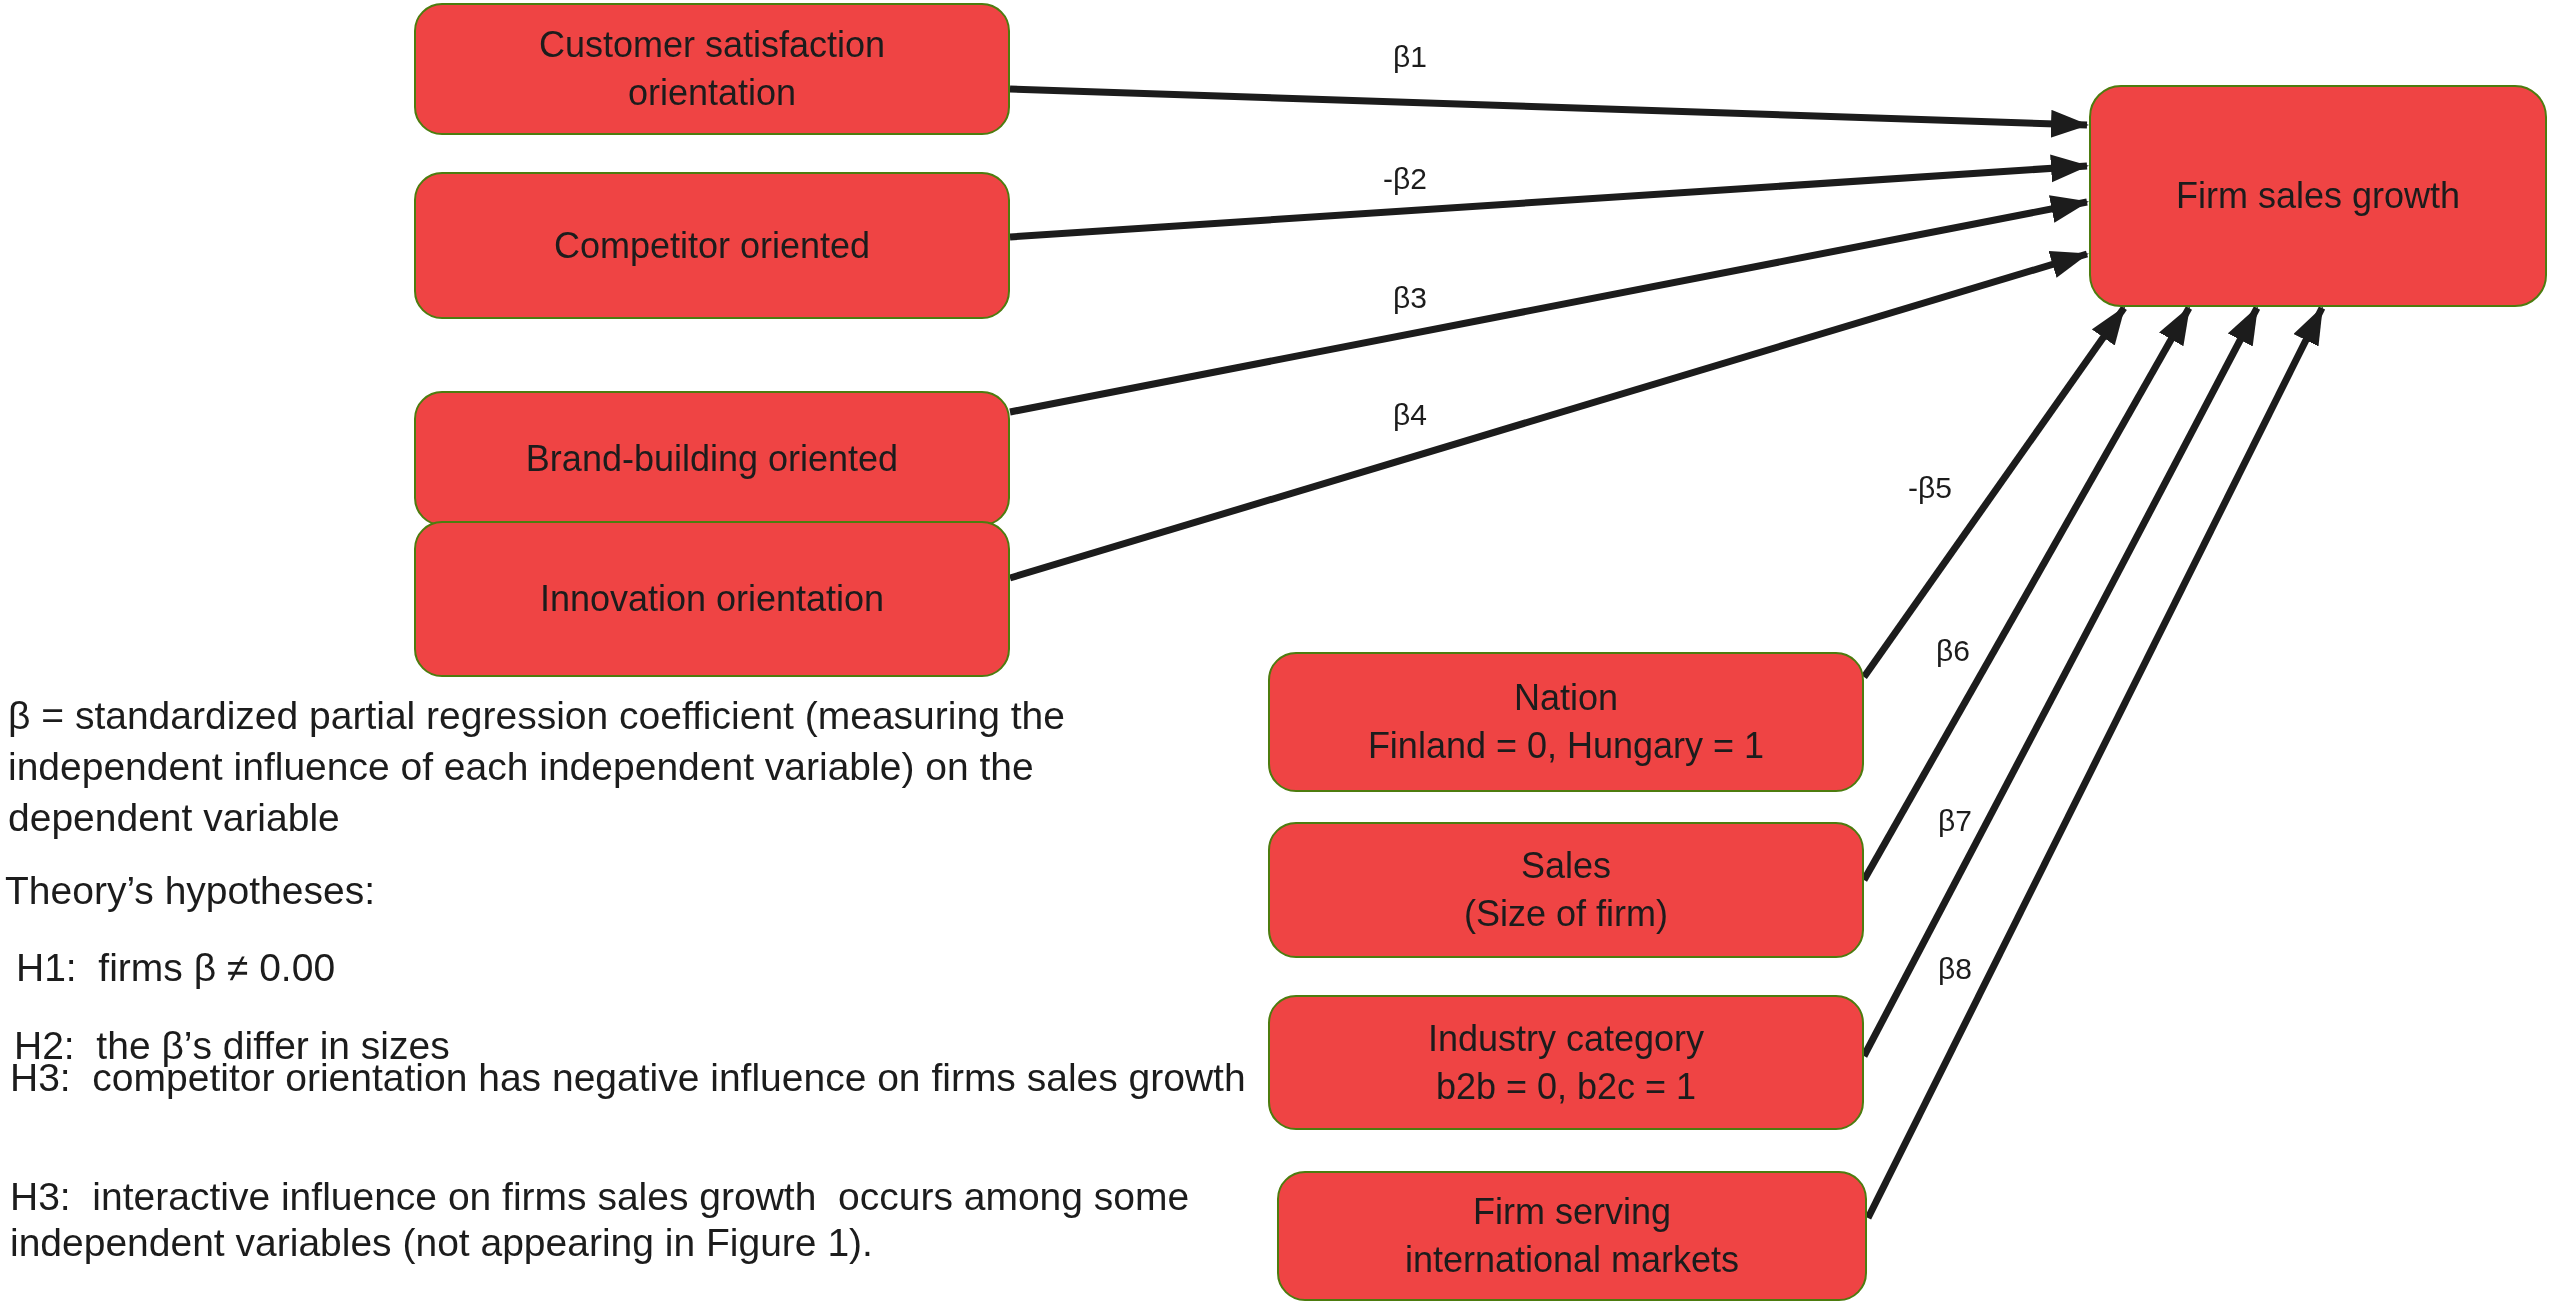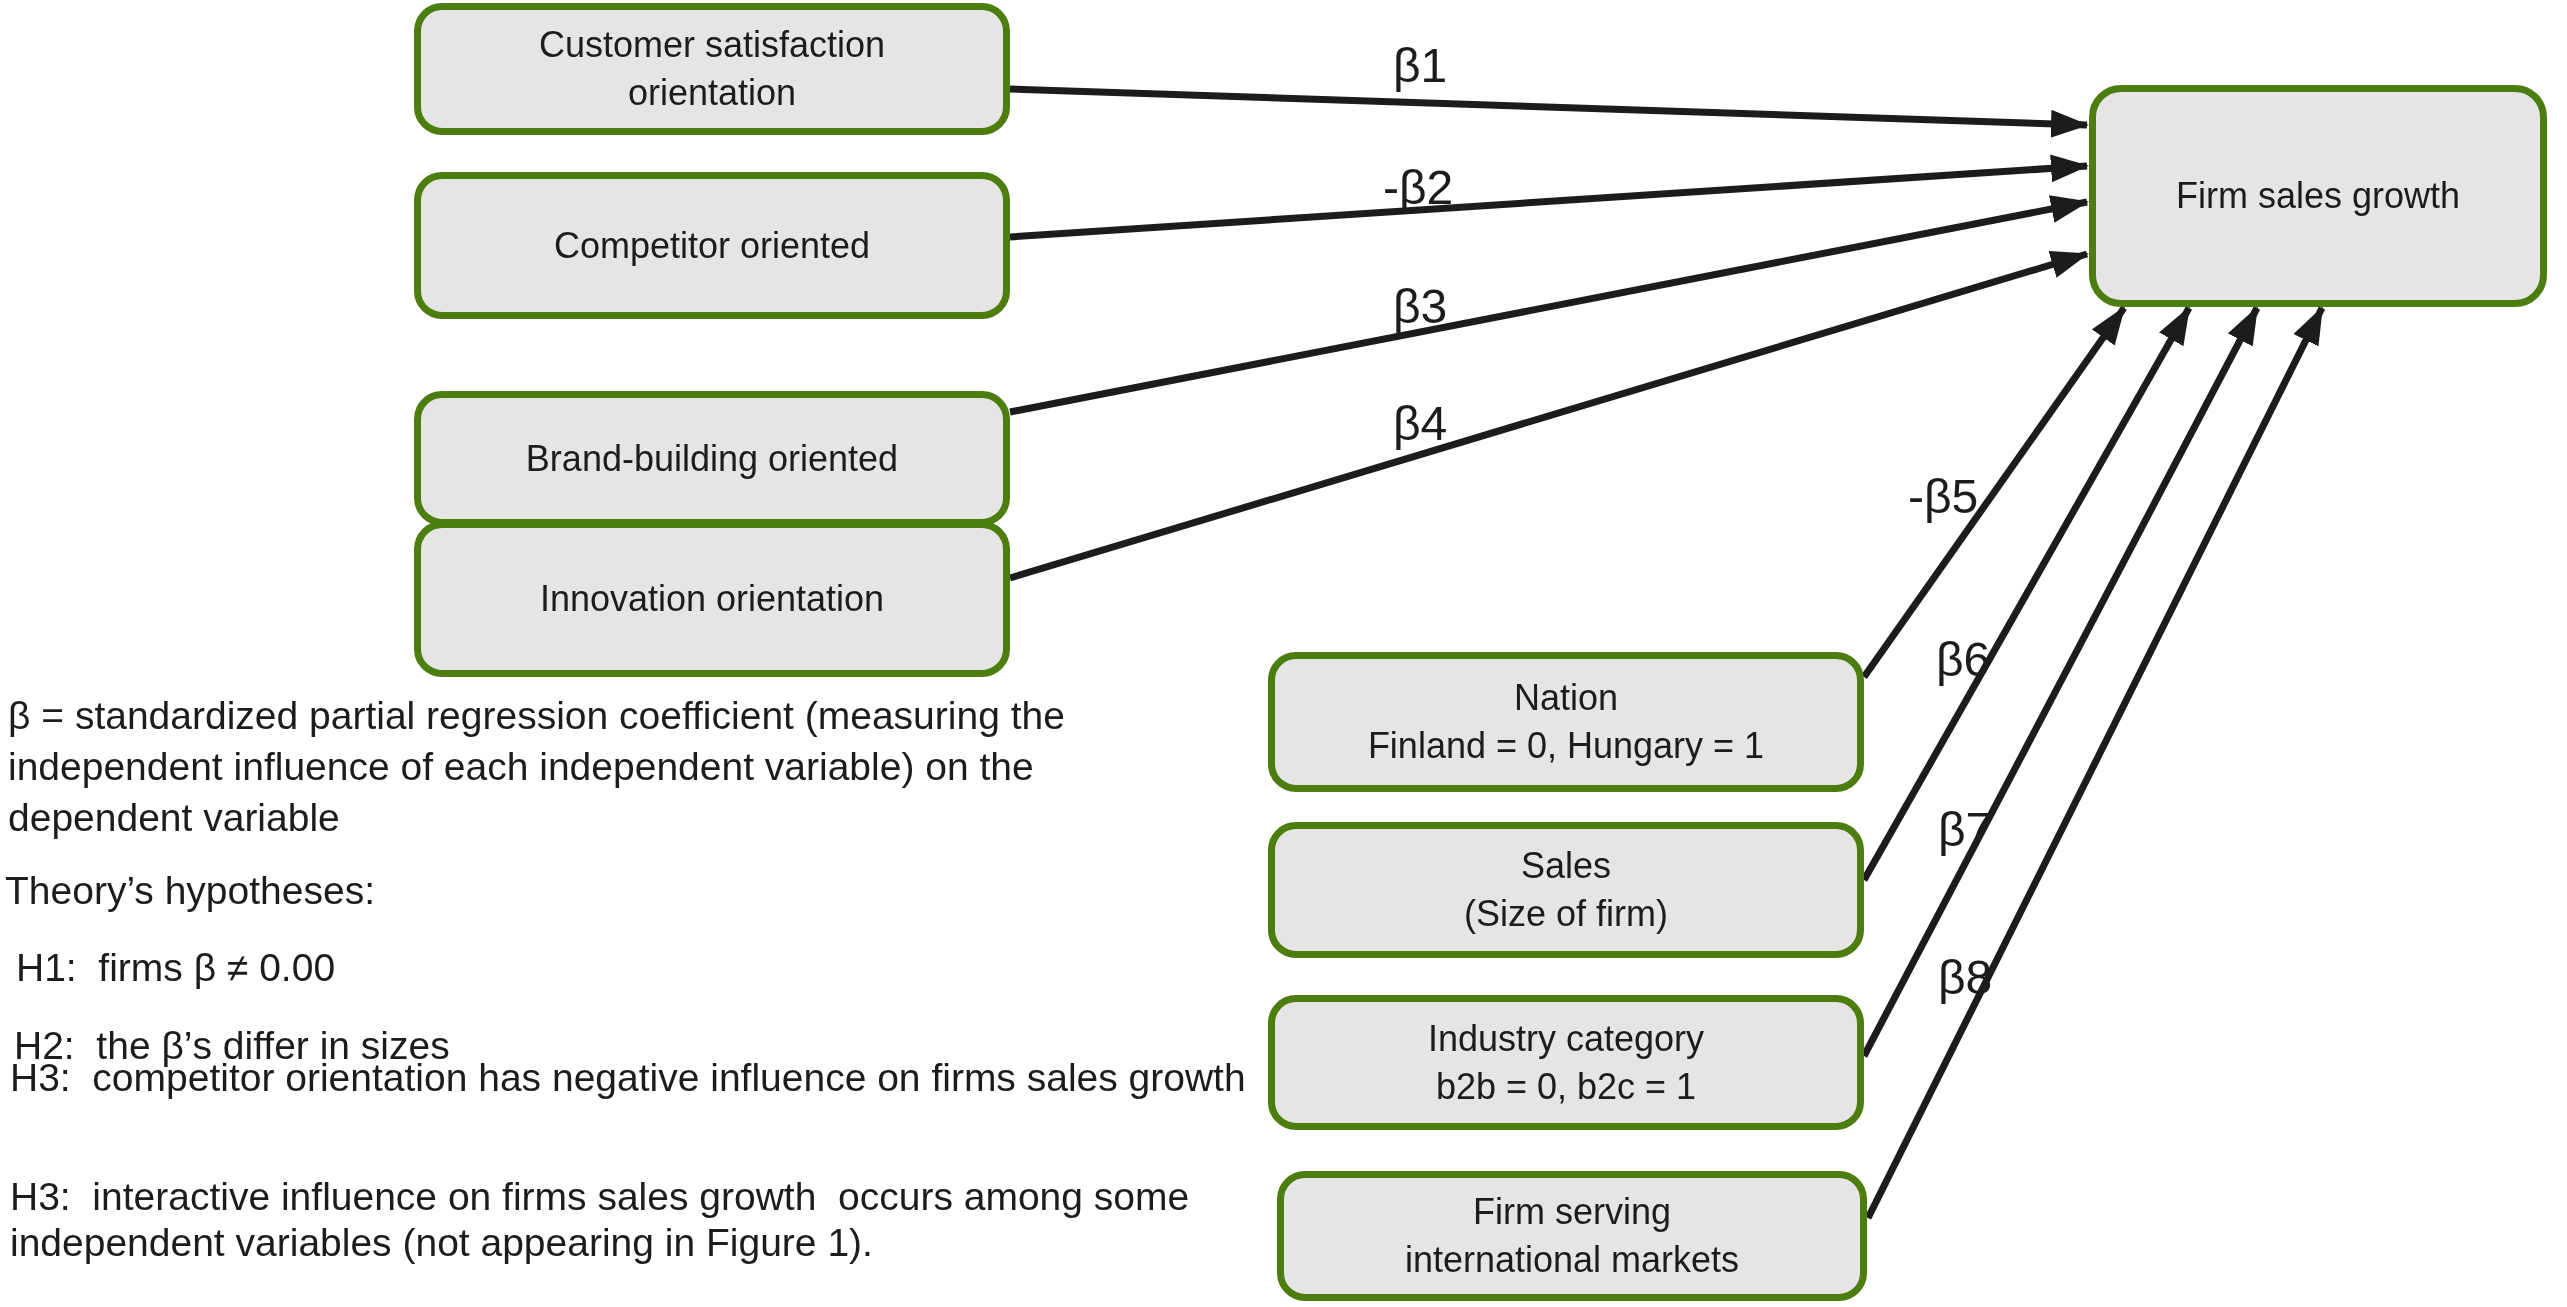--- a/index.html
+++ b/index.html
@@ -22,44 +22,44 @@
     width: 2567px;
     height: 1307px;
   }
   #arrow-layer line {
     stroke: #1c1c1c;
     stroke-width: 7;
   }
   .node {
     position: absolute;
     box-sizing: border-box;
-    border: 7px solid #4d7c0f;
+    border: 2px solid #4d7c0f;
     border-radius: 28px;
-    background: #e5e5e5;
+    background: #ef4444;
     display: flex;
     align-items: center;
     justify-content: center;
     text-align: center;
     font-size: 36px;
     line-height: 1.32;
     white-space: pre-line;
   }
   .node-customer      { left: 414px;  top: 3px;    width: 596px; height: 132px; }
   .node-competitor    { left: 414px;  top: 172px;  width: 596px; height: 147px; }
   .node-brand         { left: 414px;  top: 347px;  width: 596px; height: 135px; margin-top: 44px; }
   .node-innovation    { left: 414px;  top: 521px;  width: 596px; height: 156px; }
   .node-outcome       { left: 2089px; top: 85px;   width: 458px; height: 222px; border-radius: 32px; }
   .node-nation        { left: 1268px; top: 652px;  width: 596px; height: 140px; }
   .node-sales         { left: 1268px; top: 822px;  width: 596px; height: 136px; }
   .node-industry      { left: 1268px; top: 995px;  width: 596px; height: 135px; }
   .node-international { left: 1277px; top: 1171px; width: 590px; height: 130px; }
 
   .path-label {
     position: absolute;
-    font-size: 48px;
+    font-size: 30px;
     line-height: 1;
     white-space: nowrap;
   }
   .label-b1 { left: 1393px; top: 42px; }
   .label-b2 { left: 1383px; top: 164px; }
   .label-b3 { left: 1393px; top: 283px; }
   .label-b4 { left: 1393px; top: 400px; }
   .label-b5 { left: 1908px; top: 473px; }
   .label-b6 { left: 1936px; top: 636px; }
   .label-b7 { left: 1938px; top: 806px; }

